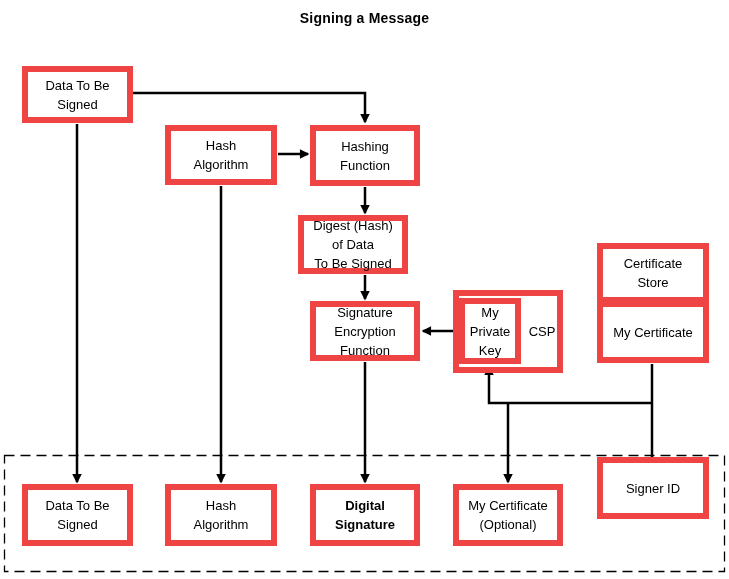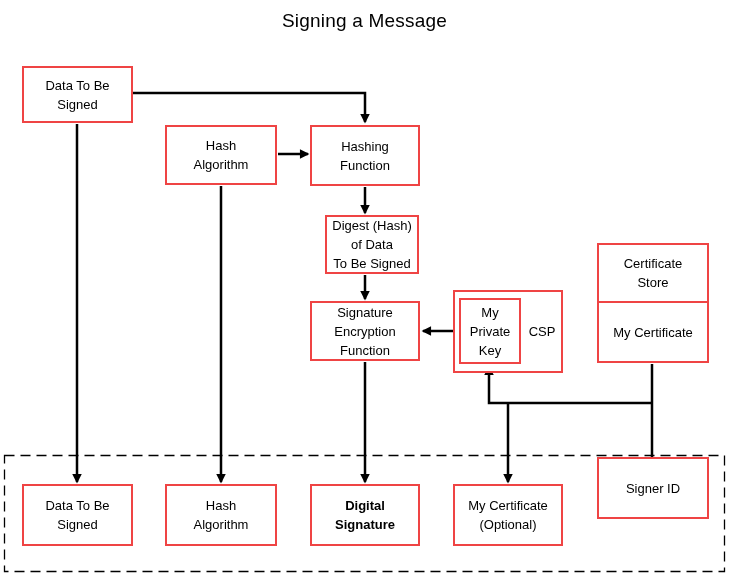--- a/index.html
+++ b/index.html
@@ -9,33 +9,33 @@
     height: 579px;
     background: #ffffff;
     font-family: "Liberation Sans", "DejaVu Sans", sans-serif;
     color: #000000;
     overflow: hidden;
   }
   .title {
     position: absolute;
     left: 0; top: 10px; width: 729px;
     text-align: center;
-    font-size: 19px;
-    font-weight: normal;
+    font-size: 14px;
+    font-weight: bold;
     letter-spacing: 0.2px;
   }
   .wires {
     position: absolute;
     left: 0; top: 0;
     width: 729px; height: 579px;
   }
   .box {
     position: absolute;
     box-sizing: border-box;
-    border: 2px solid #ef4444;
+    border: 6px solid #ef4444;
     background: #ffffff;
     display: flex;
     align-items: center;
     justify-content: center;
     text-align: center;
     font-size: 13px;
     line-height: 19px;
     white-space: pre-line;
   }
   .plain-label {
@@ -46,21 +46,21 @@
     justify-content: center;
     text-align: center;
     font-size: 13px;
     line-height: 19px;
     white-space: pre-line;
   }
   
   .b-dtbs-top   { left: 22px;  top: 66px;  width: 111px; height: 57px; }
   .b-hash-top   { left: 165px; top: 125px; width: 112px; height: 60px; }
   .b-hashfn     { left: 310px; top: 125px; width: 110px; height: 61px; }
-  .b-digest     { left: 325px; top: 215px; width: 94px; height: 59px; }
+  .b-digest     { left: 298px; top: 215px; width: 110px; height: 59px; }
   .b-sigenc     { left: 310px; top: 301px; width: 110px; height: 60px; }
   .b-csp        { left: 453px; top: 290px; width: 110px; height: 83px; }
   .b-privkey    { left: 459px; top: 298px; width: 62px;  height: 66px; }
   .l-csp        { left: 521px; top: 290px; width: 42px;  height: 83px; text-align: right; }
   .b-certstore  { left: 597px; top: 215px; width: 112px; height: 60px; margin-top: 28px; }
   .b-mycert     { left: 597px; top: 301px; width: 112px; height: 62px; }
   .b-dtbs-bot   { left: 22px;  top: 484px; width: 111px; height: 62px; }
   .b-hash-bot   { left: 165px; top: 484px; width: 112px; height: 62px; }
   .b-digsig     { left: 310px; top: 484px; width: 110px; height: 62px; font-weight: bold; }
   .b-certopt    { left: 453px; top: 484px; width: 110px; height: 62px; }

